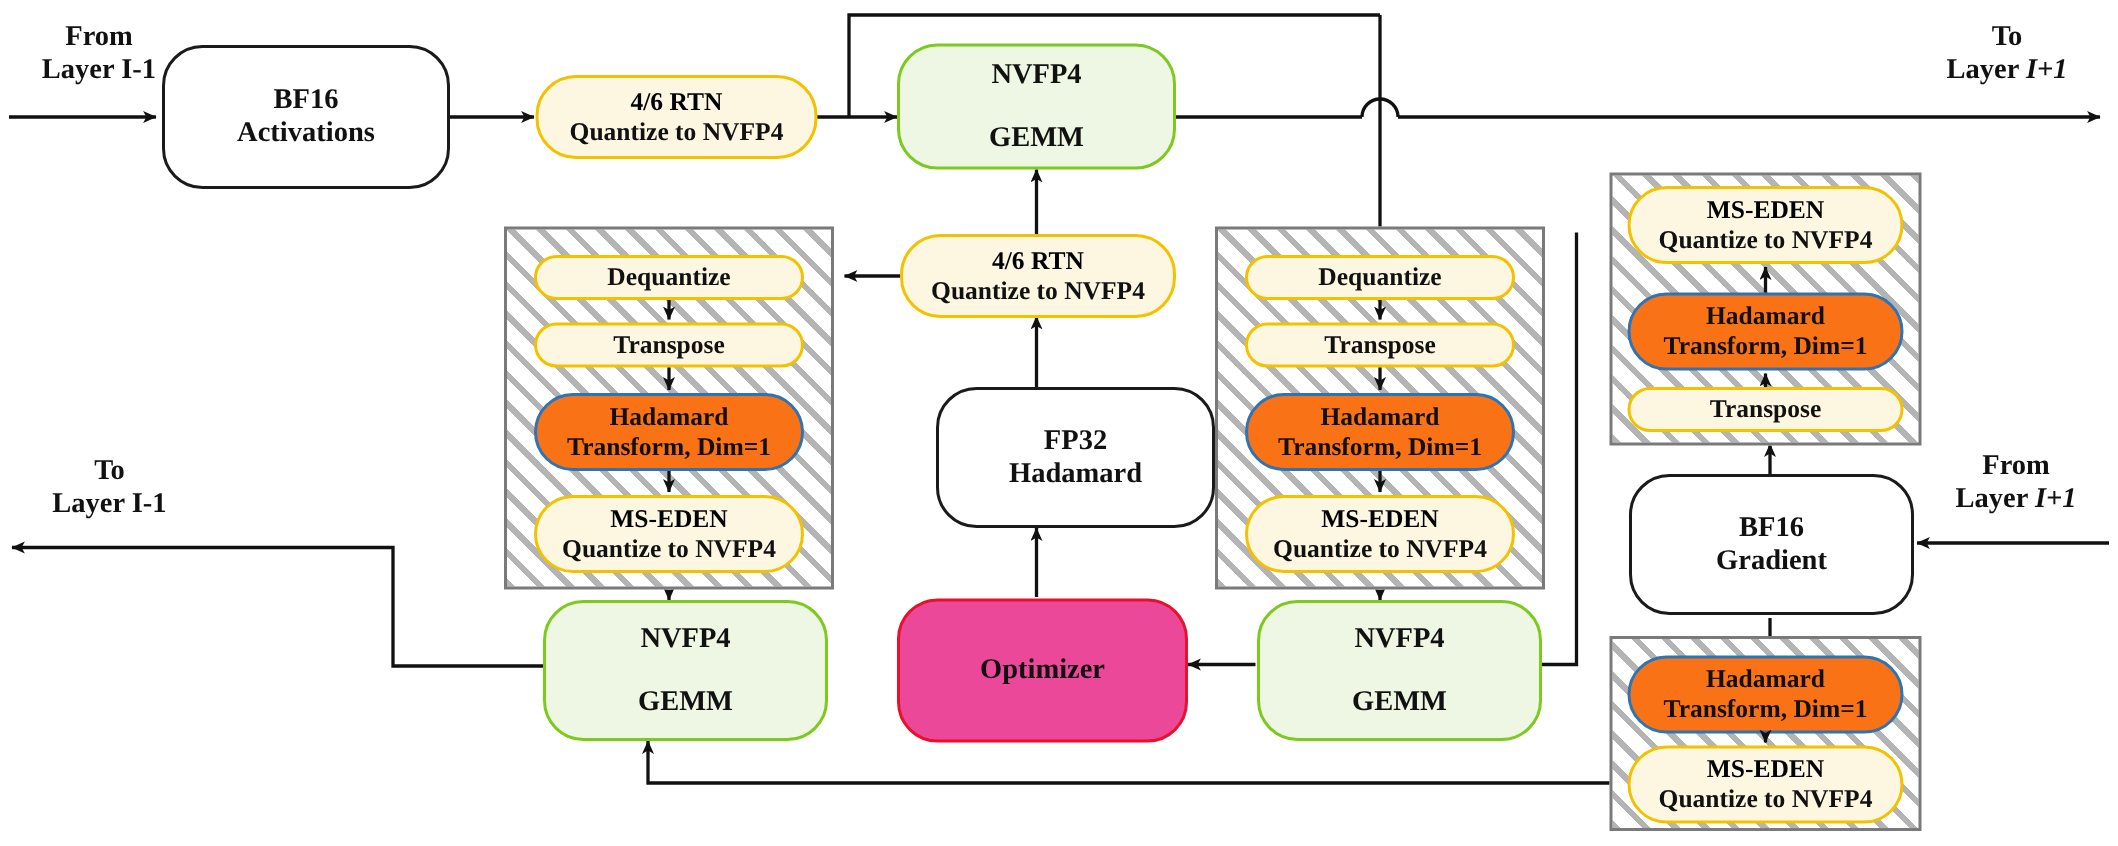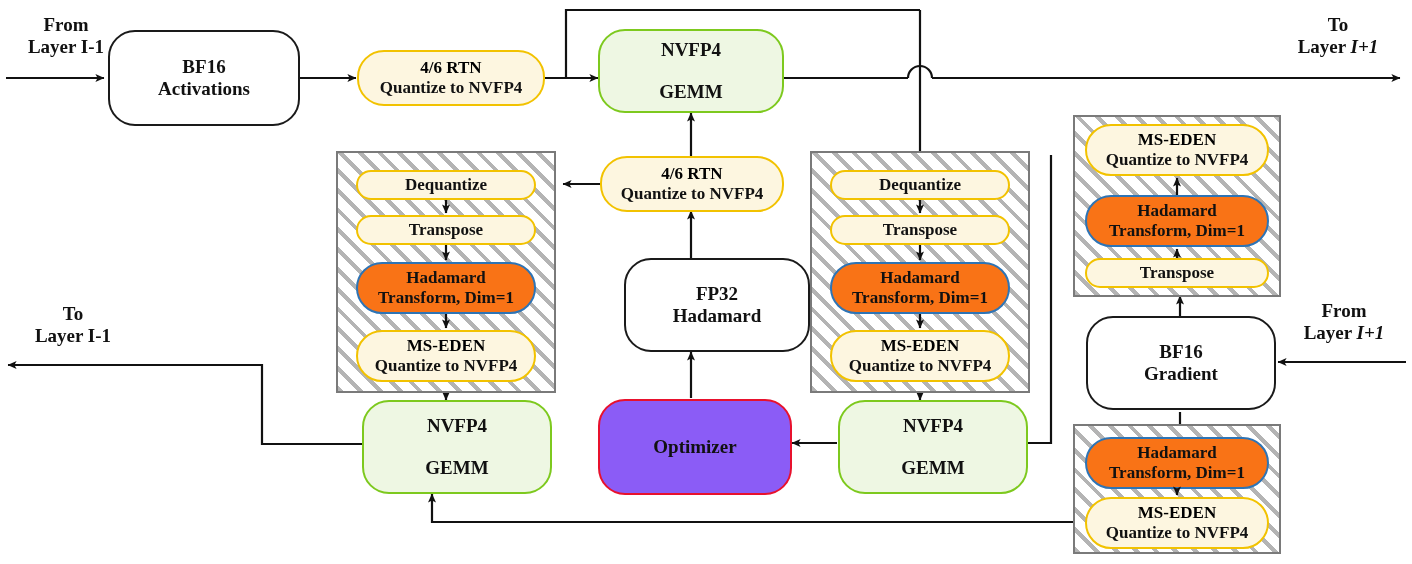--- a/index.html
+++ b/index.html
@@ -7,21 +7,21 @@
          font-family:"Liberation Serif",serif;overflow:hidden;}
   svg.wires{position:absolute;left:0;top:0;width:1412px;height:564px;pointer-events:none;}
   .node{position:absolute;box-sizing:border-box;display:flex;flex-direction:column;
         align-items:center;justify-content:center;text-align:center;border-radius:27px;}
   .lbl{display:block;line-height:1.18;}
   
   .plain{border:2px solid #1a1a1a;background:#ffffff;font-weight:bold;font-size:19px;color:#111;}
   
   .green{border:2px solid #7DC91E;background:#EEF7E3;font-weight:bold;font-size:19px;color:#111;gap:20px;}
   
-  .red{border:2px solid #E8112D;background:#8b5cf6;font-weight:bold;font-size:19px;color:#111;}
+  .red{border:2px solid #E8112D;background:#ec4899;font-weight:bold;font-size:19px;color:#111;}
   
   .yellow{border:2px solid #F2C200;background:#FDF6E0;font-weight:bold;font-size:17px;color:#111;}
   
   .blue{border:2px solid #2E74B5;background:#f97316;font-weight:bold;font-size:17px;color:#111;}
   .accent{color:#000000;font-weight:bold;}
   .ital{font-style:italic;}
   
   .hatch{position:absolute;box-sizing:border-box;border:2px solid #7a7a7a;
     background-color:#ffffff;
     background-image:repeating-linear-gradient(45deg,

